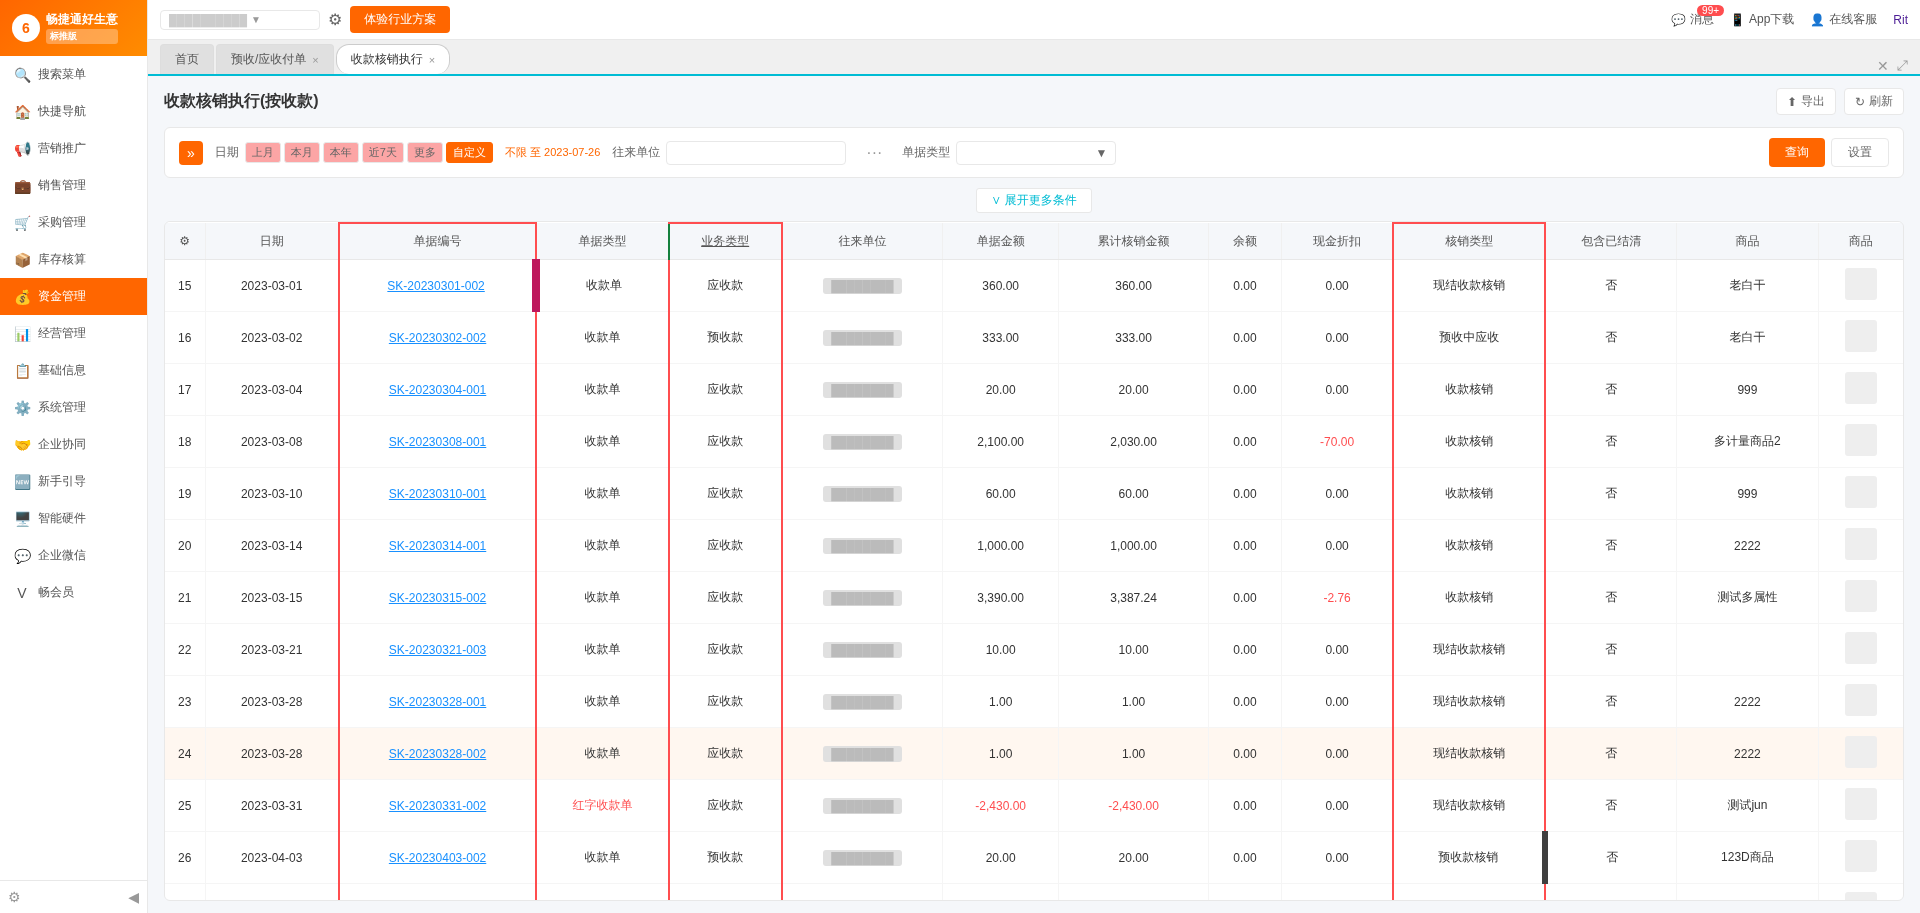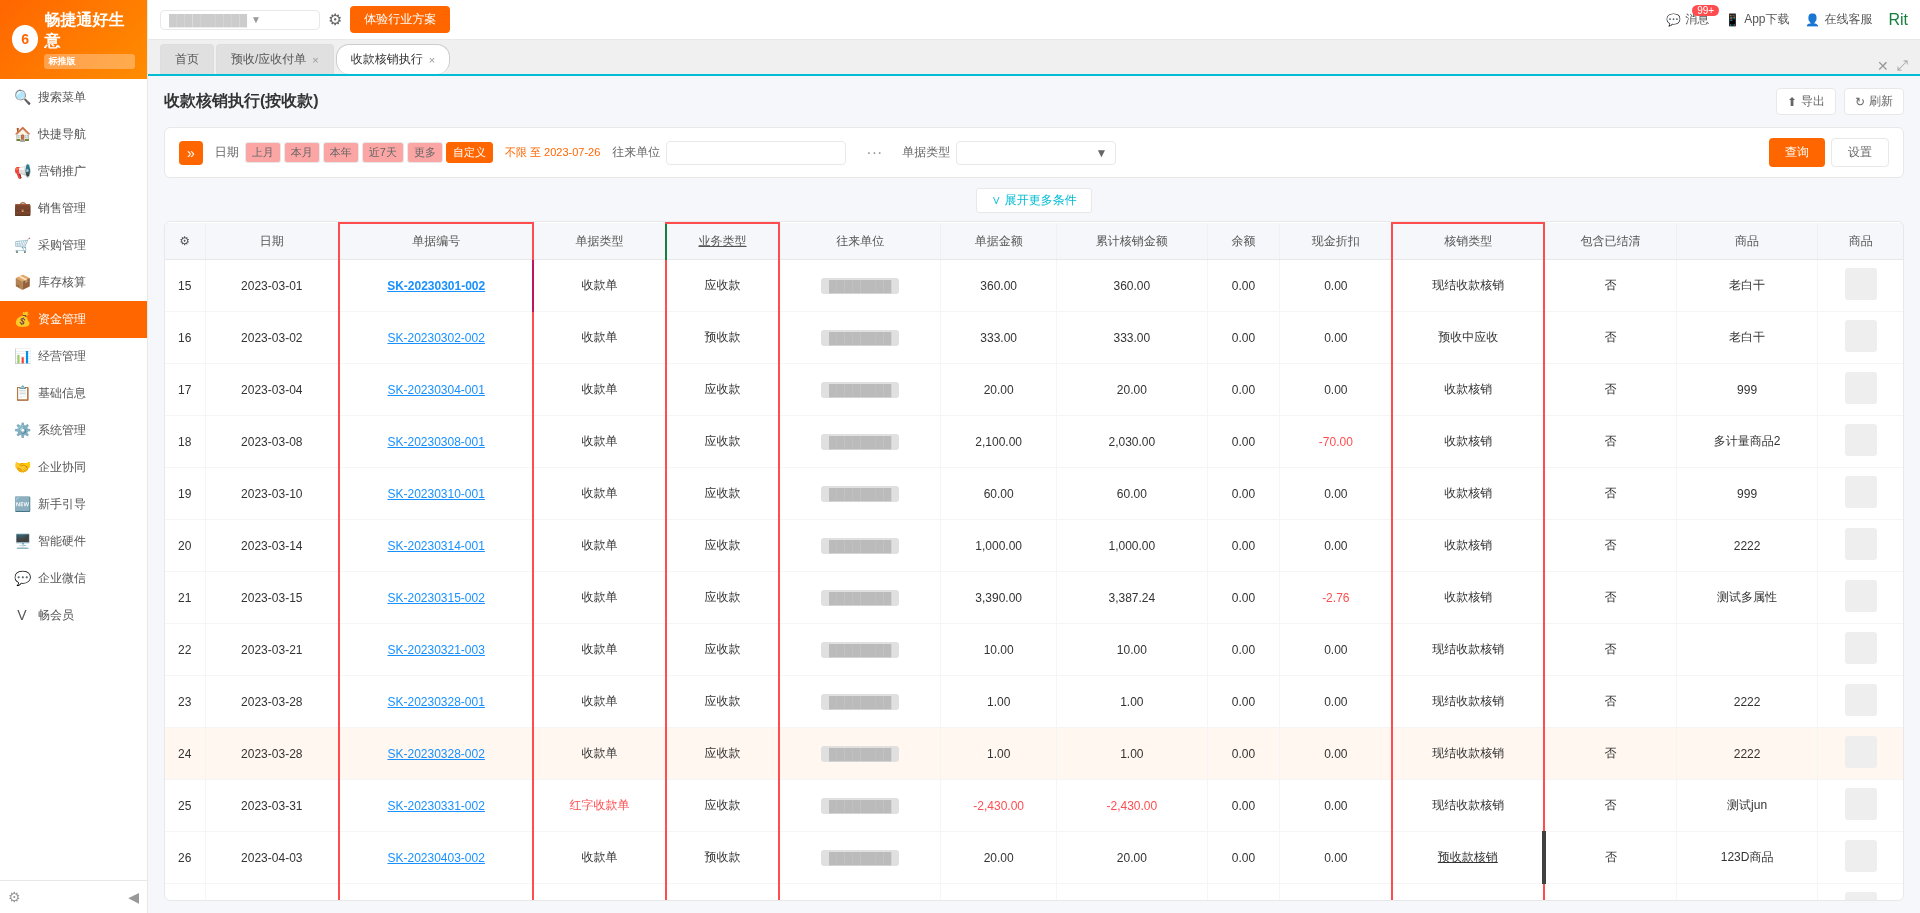--- a/index.html
+++ b/index.html
@@ -2,21 +2,21 @@
 <html><head>
   <meta charset="utf-8">
   <style>
     * { box-sizing: border-box; margin: 0; padding: 0; }
     body { font-family: 'Microsoft YaHei', Arial, sans-serif; font-size: 12px; background: #f5f5f5; color: #333; display: flex; height: 913px; overflow: hidden; }
 
     
     .sidebar { width: 148px; background: #fff; border-right: 1px solid #e8e8e8; display: flex; flex-direction: column; flex-shrink: 0; }
     .sidebar-logo { background: linear-gradient(135deg, #ff6600, #ff8c00); padding: 10px 12px; display: flex; align-items: center; gap: 6px; color: #fff; font-size: 13px; font-weight: bold; min-height: 56px; }
     .sidebar-logo-icon { width: 28px; height: 28px; background: #fff; border-radius: 50%; display: flex; align-items: center; justify-content: center; color: #ff6600; font-size: 14px; font-weight: bold; }
-    .sidebar-logo-text { line-height: 1.3; font-size: 16px; }
+    .sidebar-logo-text { line-height: 1.3; font-size: 12px; }
     .sidebar-logo-badge { font-size: 9px; background: rgba(255,255,255,0.3); padding: 1px 4px; border-radius: 3px; margin-top: 2px; }
     .sidebar-menu { flex: 1; overflow-y: auto; }
     .sidebar-item { display: flex; align-items: center; gap: 8px; padding: 10px 14px; cursor: pointer; color: #555; transition: background 0.2s; }
     .sidebar-item.active { background: #ff6600; color: #fff; }
     .sidebar-item-icon { font-size: 14px; width: 16px; text-align: center; }
     .sidebar-item-label { font-size: 12px; }
     .sidebar-bottom { border-top: 1px solid #e8e8e8; padding: 8px; display: flex; justify-content: space-between; align-items: center; }
     .sidebar-bottom-icon { color: #999; cursor: pointer; font-size: 14px; }
 
     
@@ -27,21 +27,21 @@
     .topbar-left { display: flex; align-items: center; gap: 8px; flex: 1; }
     .topbar-dropdown { display: flex; align-items: center; gap: 4px; border: 1px solid #e8e8e8; border-radius: 4px; padding: 3px 8px; cursor: pointer; font-size: 12px; color: #666; min-width: 160px; }
     .topbar-dropdown-arrow { color: #999; font-size: 10px; }
     .topbar-gear { color: #666; cursor: pointer; font-size: 16px; }
     .topbar-btn-orange { background: #ff6600; color: #fff; border: none; border-radius: 4px; padding: 5px 14px; cursor: pointer; font-size: 12px; }
     .topbar-right { display: flex; align-items: center; gap: 16px; }
     .topbar-msg { display: flex; align-items: center; gap: 4px; cursor: pointer; color: #555; font-size: 12px; position: relative; }
     .badge { background: #ff4d4f; color: #fff; border-radius: 10px; padding: 0px 5px; font-size: 10px; position: absolute; top: -6px; right: -10px; }
     .topbar-app { display: flex; align-items: center; gap: 4px; cursor: pointer; color: #555; font-size: 12px; }
     .topbar-service { display: flex; align-items: center; gap: 4px; cursor: pointer; color: #555; font-size: 12px; }
-    .topbar-user { color: #15803d; font-size: 16px; }
+    .topbar-user { color: #4c1d95; font-size: 12px; }
 
     
     .tabs { height: 36px; background: #f0f0f0; display: flex; align-items: flex-end; padding: 0 12px; flex-shrink: 0; border-bottom: 2px solid #00bcd4; }
     .tab { display: flex; align-items: center; gap: 6px; padding: 6px 14px; cursor: pointer; border-radius: 4px 4px 0 0; font-size: 12px; color: #555; background: #e0e0e0; margin-right: 2px; border: 1px solid #ddd; border-bottom: none; }
     .tab.active { background: #fff; color: #333; border-color: #ccc; border-radius: 13px; }
     .tab-close { color: #999; font-size: 11px; cursor: pointer; }
     .tabs-actions { margin-left: auto; display: flex; align-items: center; gap: 8px; }
     .tab-action-btn { color: #999; cursor: pointer; font-size: 14px; }
 
     
@@ -290,21 +290,21 @@
             <th style="border-left:2px solid #ff4d4f;border-right:2px solid #ff4d4f;border-top:2px solid #ff4d4f;">核销类型</th>
             <th>包含已结清</th>
             <th>商品</th>
             <th>商品</th>
           </tr>
         </thead>
         <tbody id="table-body">
         <tr>
     <td>15</td>
     <td>2023-03-01</td>
-    <td style="border-left:2px solid #ff4d4f;border-right:2px solid #be185d;font-weight:bold;"><a class="link">SK-20230301-002</a></td>
+    <td style="border-left:2px solid #ff4d4f;border-right:8px solid #be185d;"><a class="link">SK-20230301-002</a></td>
     <td style="color:#333">收款单</td>
     <td style="border-left:2px solid #ff4d4f;border-right:2px solid #ff4d4f;">应收款</td>
     <td><span style="background:#e0e0e0;color:#bbb;border-radius:3px;padding:2px 8px;font-size:11px;">████████</span></td>
     <td style="color:#333">360.00</td>
     <td style="color:#333">360.00</td>
     <td>0.00</td>
     <td style="color:#333">0.00</td>
     <td style="border-left:2px solid #ff4d4f;border-right:2px solid #ff4d4f;">现结收款核销</td>
     <td>否</td>
     <td>老白干</td>
@@ -474,21 +474,21 @@
     <td>26</td>
     <td>2023-04-03</td>
     <td style="border-left:2px solid #ff4d4f;border-right:2px solid #ff4d4f;"><a class="link">SK-20230403-002</a></td>
     <td style="color:#333">收款单</td>
     <td style="border-left:2px solid #ff4d4f;border-right:2px solid #ff4d4f;">预收款</td>
     <td><span style="background:#e0e0e0;color:#bbb;border-radius:3px;padding:2px 8px;font-size:11px;">████████</span></td>
     <td style="color:#333">20.00</td>
     <td style="color:#333">20.00</td>
     <td>0.00</td>
     <td style="color:#333">0.00</td>
-    <td style="border-left:2px solid #ff4d4f;border-right:4px solid #404040;text-decoration:underline;">预收款核销</td>
+    <td style="border-left:2px solid #ff4d4f;border-right:6px solid #404040;">预收款核销</td>
     <td>否</td>
     <td>123D商品</td>
     <td><span class="img-placeholder"></span></td>
   </tr>
             <tr>
     <td>27</td>
     <td>2023-04-08</td>
     <td style="border-left:2px solid #ff4d4f;border-right:2px solid #ff4d4f;"></td>
     <td style="color:#333">收款单</td>
     <td style="border-left:2px solid #ff4d4f;border-right:2px solid #ff4d4f;">应收款</td>

